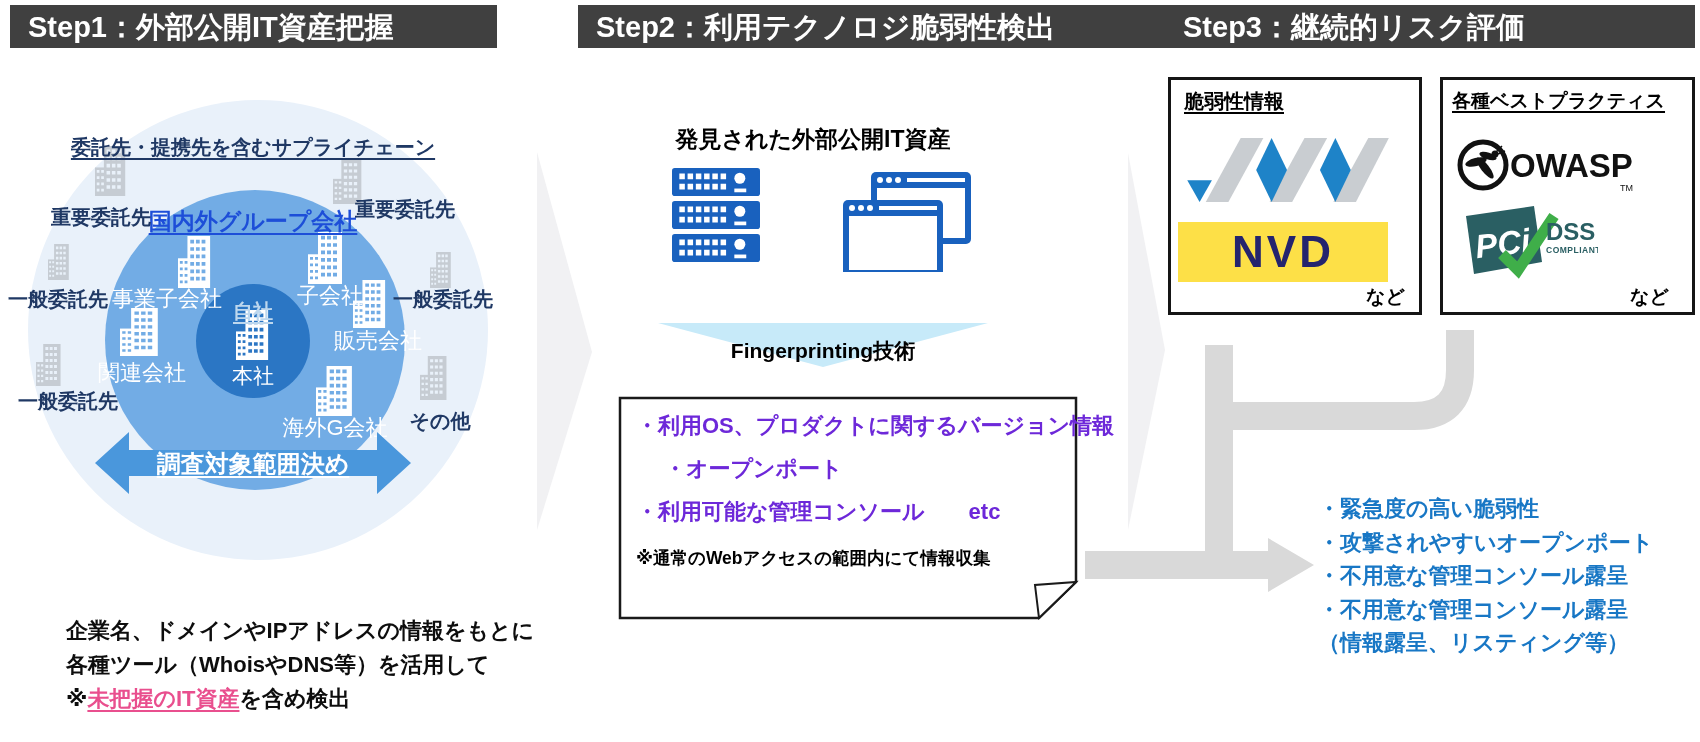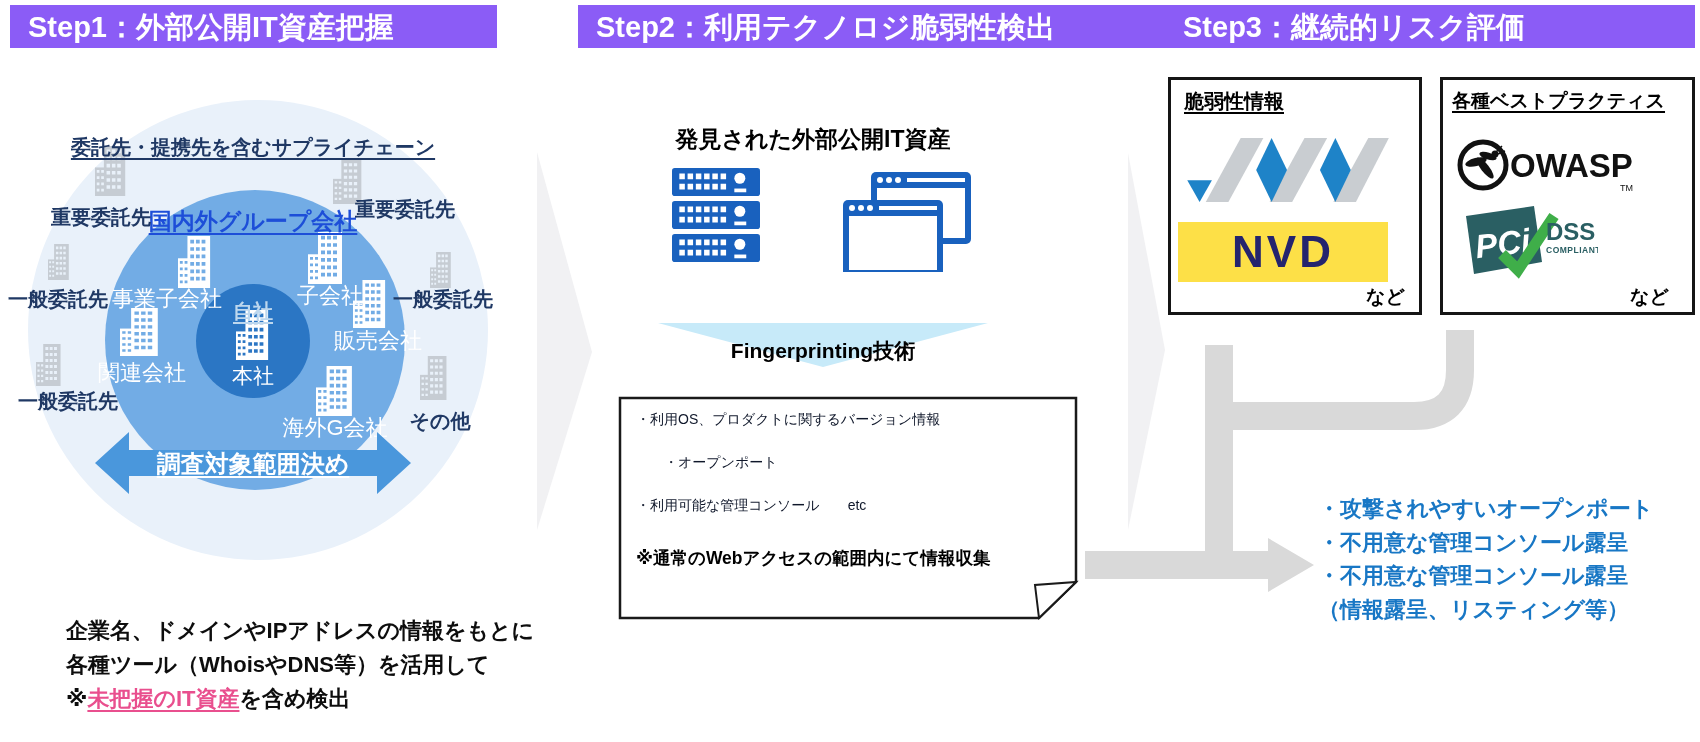--- a/index.html
+++ b/index.html
@@ -1,28 +1,28 @@
 <!DOCTYPE html>
 <html><head>
 <meta charset="utf-8">
 <style>
   html,body{margin:0;padding:0;background:#fff;}
   .canvas{position:relative;width:1700px;height:742px;background:#fff;overflow:hidden;
           font-family:"Liberation Sans","DejaVu Sans",sans-serif;}
   .abs{position:absolute;white-space:nowrap;}
   .ctr{transform:translateX(-50%);}
-  .hdr{position:absolute;height:43px;background:#8b5cf6;color:#fff;font-weight:bold;
+  .hdr{position:absolute;height:43px;background:#404040;color:#fff;font-weight:bold;
        font-size:29px;line-height:44px;padding-left:18px;box-sizing:border-box;white-space:nowrap;}
   .circle{position:absolute;border-radius:50%;}
   .navy{color:#1F3864;font-weight:bold;font-size:20px;}
   .wlabel{color:#fff;font-weight:normal;font-size:22px;}
   .u{text-decoration:underline;text-decoration-thickness:2px;text-underline-offset:4px;}
   .desc{font-size:22px;font-weight:bold;color:#0d0d0d;line-height:34px;margin-top:24px;}
   .pink{color:#E94F8E;}
-  .bullet{font-size:14px;font-weight:normal;color:#0f172a;}
+  .bullet{font-size:22px;font-weight:bold;color:#6d28d9;}
   .boxnote{font-size:17.5px;font-weight:bold;color:#000;}
   .bluelist{color:#1877C5;font-weight:bold;font-size:22px;line-height:33.5px;}
   .s3box{position:absolute;box-sizing:border-box;border:3px solid #151515;background:#fff;}
   .s3title{font-size:20px;font-weight:bold;color:#000;}
   .etc{font-size:19px;font-weight:bold;color:#000;}
   .nvdtxt{font-size:44px;font-weight:bold;color:#24246E;letter-spacing:3px;text-align:center;}
   svg{display:block;}
 </style>
 </head>
 <body>
@@ -205,19 +205,20 @@
     <rect x="0" y="0" width="136" height="80" fill="#fff"></rect>
     <polygon points="4,14 72,4 80,60 12,72" fill="#2A5F63"></polygon>
     <text x="13" y="53" font-size="33" font-weight="bold" font-style="italic" fill="#fff" transform="rotate(-7 40 40)" font-family="Liberation Sans,DejaVu Sans,sans-serif">PCi</text>
     <path d="M40,52 L56,68 L92,14" stroke="#3FAE49" stroke-width="11" fill="none"></path>
     <text x="84" y="38" font-size="24" font-weight="bold" fill="#2A5F63" font-family="Liberation Sans,DejaVu Sans,sans-serif">DSS</text>
     <text x="84" y="51" font-size="8.5" font-weight="bold" fill="#2A5F63" letter-spacing="0.5" font-family="Liberation Sans,DejaVu Sans,sans-serif">COMPLIANT</text>
   </svg>
   <div class="abs etc" style="left:1630px;top:284px;">など</div>
 
   <div class="abs bluelist" style="left:1318px;top:492px;">
+    <div>・緊急度の高い脆弱性</div>
     <div>・攻撃されやすいオープンポート</div>
     <div>・不用意な管理コンソール露呈</div>
     <div>・不用意な管理コンソール露呈</div>
     <div>（情報露呈、リスティング等）</div>
   </div>
 
 </div>
 
 </body></html>

